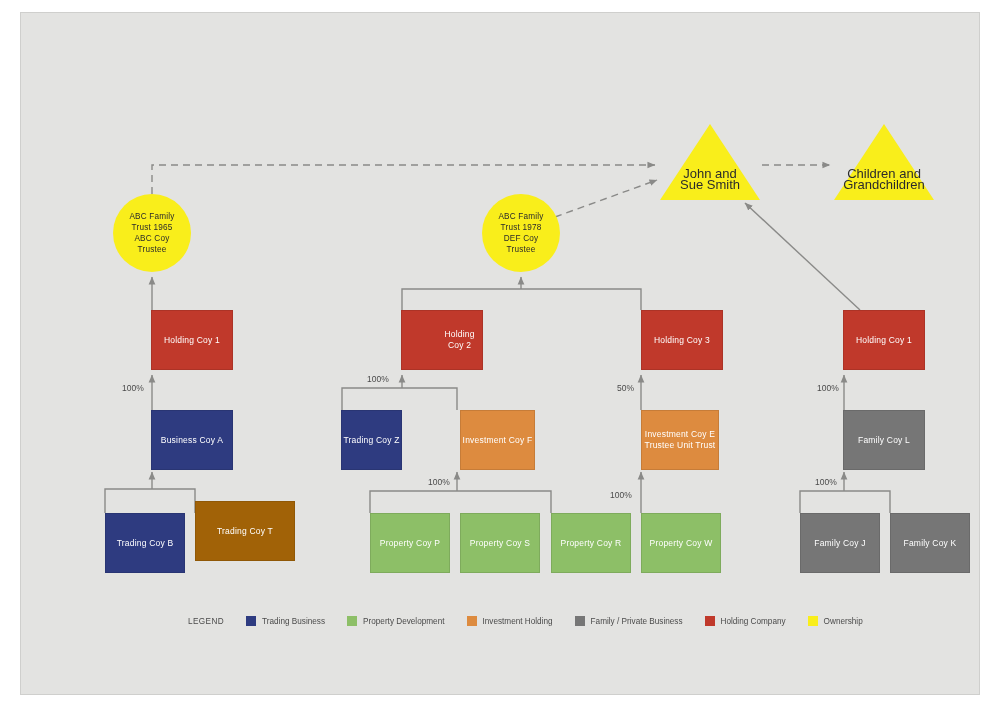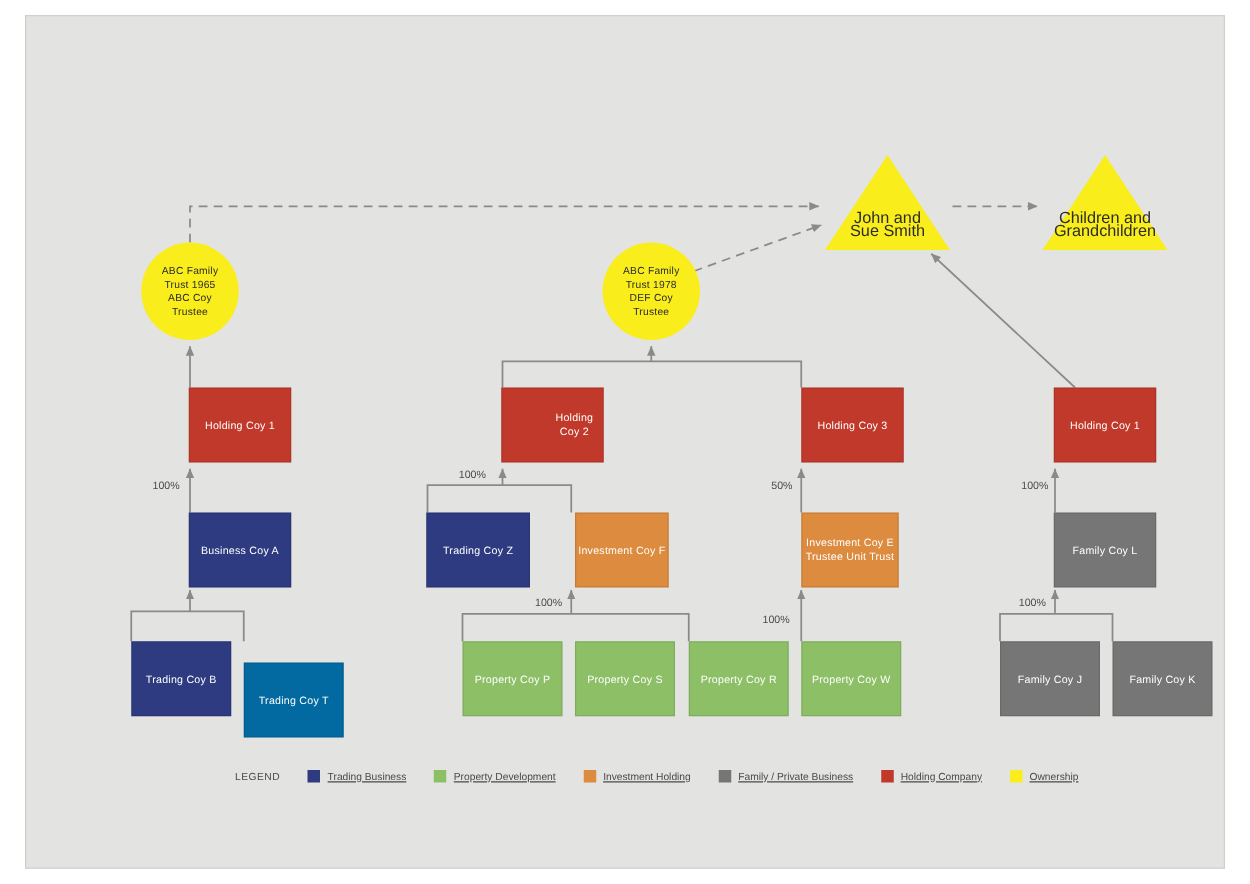--- a/index.html
+++ b/index.html
@@ -88,21 +88,20 @@
     color: #4b4b4b;
   }
   #legend .legend-title {
     margin-right: 22px;
     letter-spacing: 0.4px;
   }
   #legend .legend-item {
     display: flex;
     align-items: center;
     margin-right: 22px;
-    text-decoration: underline;
   }
   #legend .swatch {
     width: 10px;
     height: 10px;
     margin-right: 6px;
   }
 </style>
 </head>
 <body>
 
@@ -179,36 +178,36 @@
       </div>
       <div class="node box" style="left: 601px; top: 310px; width: 82px; height: 60px; background: rgb(192, 57, 43);">
         <div>Holding Coy 3</div>
       </div>
       <div class="node box" style="left: 803px; top: 310px; width: 82px; height: 60px; background: rgb(192, 57, 43);">
         <div>Holding Coy 1</div>
       </div>
       <div class="node box" style="left: 111px; top: 410px; width: 82px; height: 60px; background: rgb(46, 59, 128);">
         <div>Business Coy A</div>
       </div>
-      <div class="node box" style="left: 301px; top: 410px; width: 83px; height: 60px; background: rgb(46, 59, 128);">
+      <div class="node box" style="left: 301px; top: 410px; width: 61px; height: 60px; background: rgb(46, 59, 128);">
         <div>Trading Coy Z</div>
       </div>
       <div class="node box" style="left: 420px; top: 410px; width: 75px; height: 60px; background: rgb(221, 139, 63);">
         <div>Investment Coy F</div>
       </div>
       <div class="node box" style="left: 601px; top: 410px; width: 78px; height: 60px; background: rgb(221, 139, 63);">
         <div>Investment Coy E<br>Trustee Unit Trust</div>
       </div>
       <div class="node box" style="left: 803px; top: 410px; width: 82px; height: 60px; background: rgb(118, 118, 118);">
         <div>Family Coy L</div>
       </div>
       <div class="node box" style="left: 65px; top: 513px; width: 80px; height: 60px; background: rgb(46, 59, 128);">
         <div>Trading Coy B</div>
       </div>
-      <div class="node box" style="left: 155px; top: 530px; width: 80px; height: 60px; background: #0369a1;">
+      <div class="node box" style="left: 155px; top: 501px; width: 100px; height: 60px; background: #a16207;">
         <div>Trading Coy T</div>
       </div>
       <div class="node box" style="left: 330px; top: 513px; width: 80px; height: 60px; background: rgb(141, 191, 103);">
         <div>Property Coy P</div>
       </div>
       <div class="node box" style="left: 420px; top: 513px; width: 80px; height: 60px; background: rgb(141, 191, 103);">
         <div>Property Coy S</div>
       </div>
       <div class="node box" style="left: 511px; top: 513px; width: 80px; height: 60px; background: rgb(141, 191, 103);">
         <div>Property Coy R</div>

